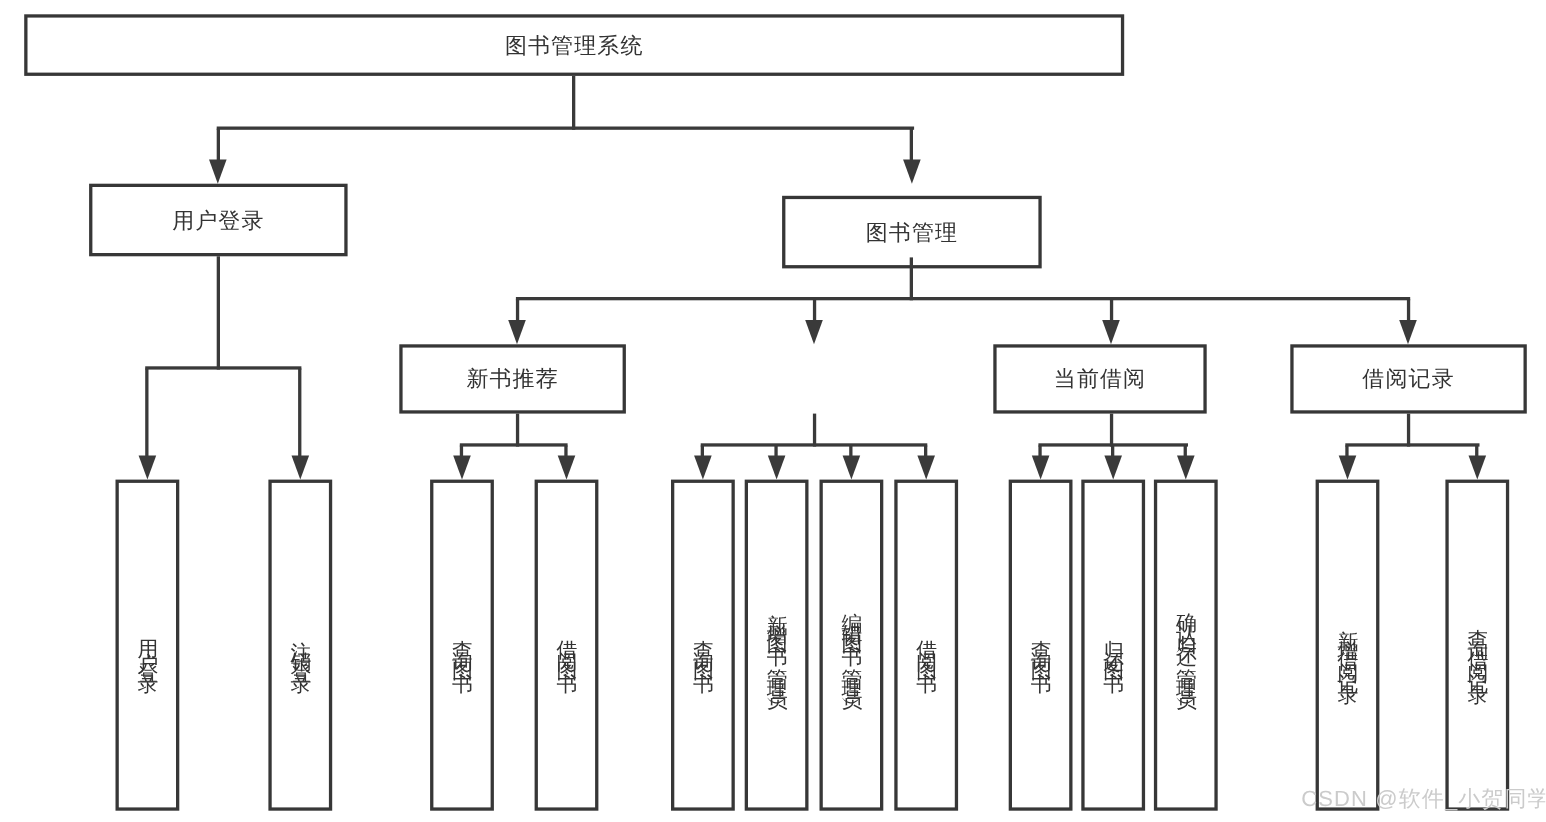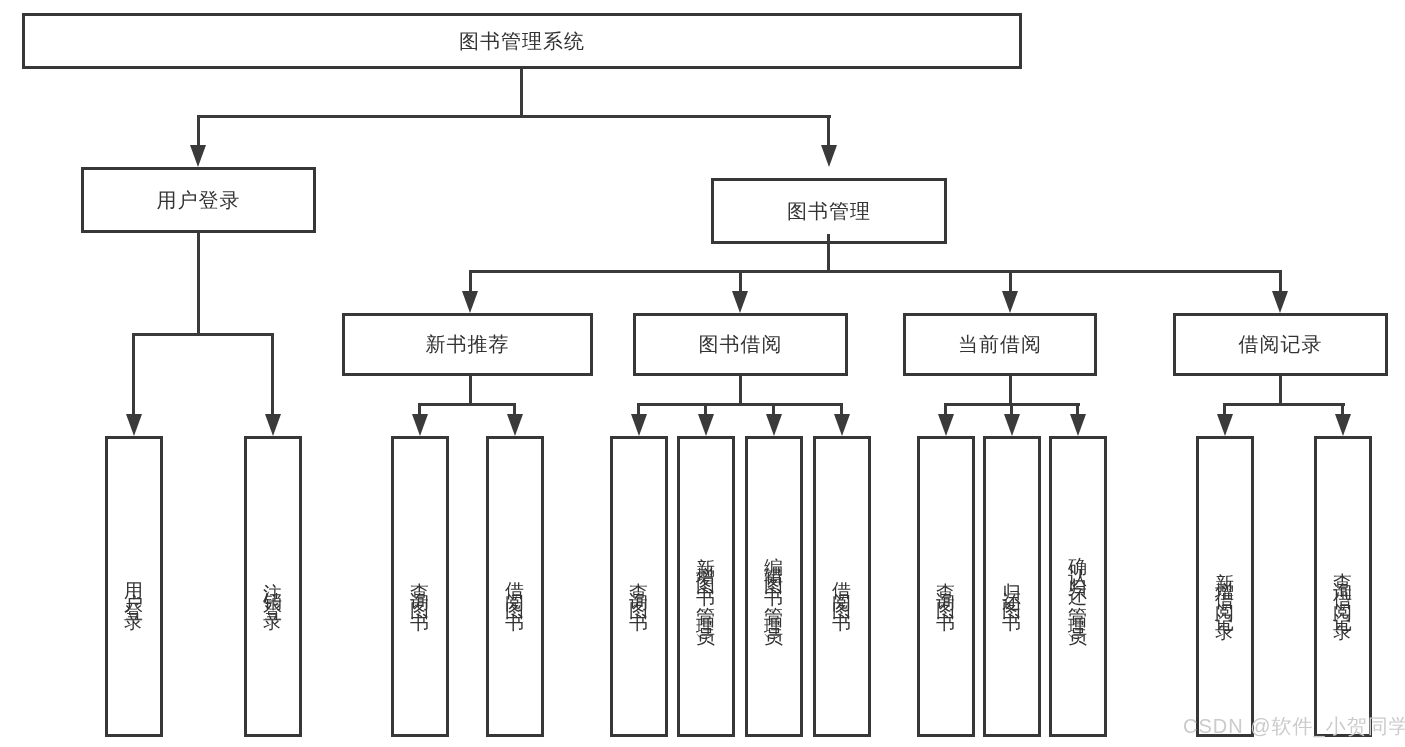--- a/index.html
+++ b/index.html
@@ -42,25 +42,22 @@
     <span class="lbl">图书管理系统</span>
   </div>
 
   <div class="hbox" style="left:81px;top:167px;width:235px;height:66px;">
     <span class="lbl">用户登录</span>
   </div>
   <div class="hbox" style="left:711px;top:178px;width:236px;height:66px;">
     <span class="lbl">图书管理</span>
   </div>
 
-  <div class="hbox" style="left:342px;top:313px;width:251px;height:63px;">
+  <div class="hbox" style="left:363px;top:313px;width:206px;height:63px;">
     <span class="lbl">新书推荐</span>
-  </div>
-  <div class="hbox" style="left:633px;top:313px;width:215px;height:63px;">
-    <span class="lbl">图书借阅</span>
   </div>
   <div class="hbox" style="left:903px;top:313px;width:194px;height:63px;">
     <span class="lbl">当前借阅</span>
   </div>
   <div class="hbox" style="left:1173px;top:313px;width:215px;height:63px;">
     <span class="lbl">借阅记录</span>
   </div>
 
   <div class="vbox" style="left:105px;">
     <span class="lbl">用户登录</span>

